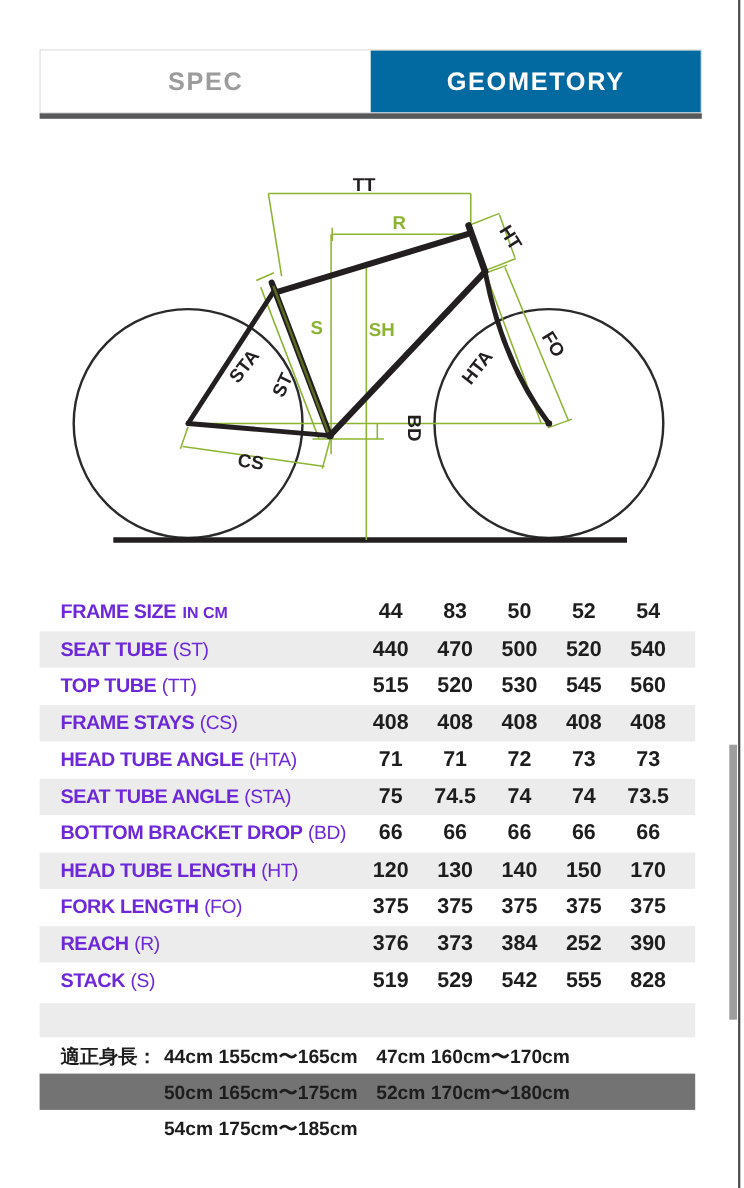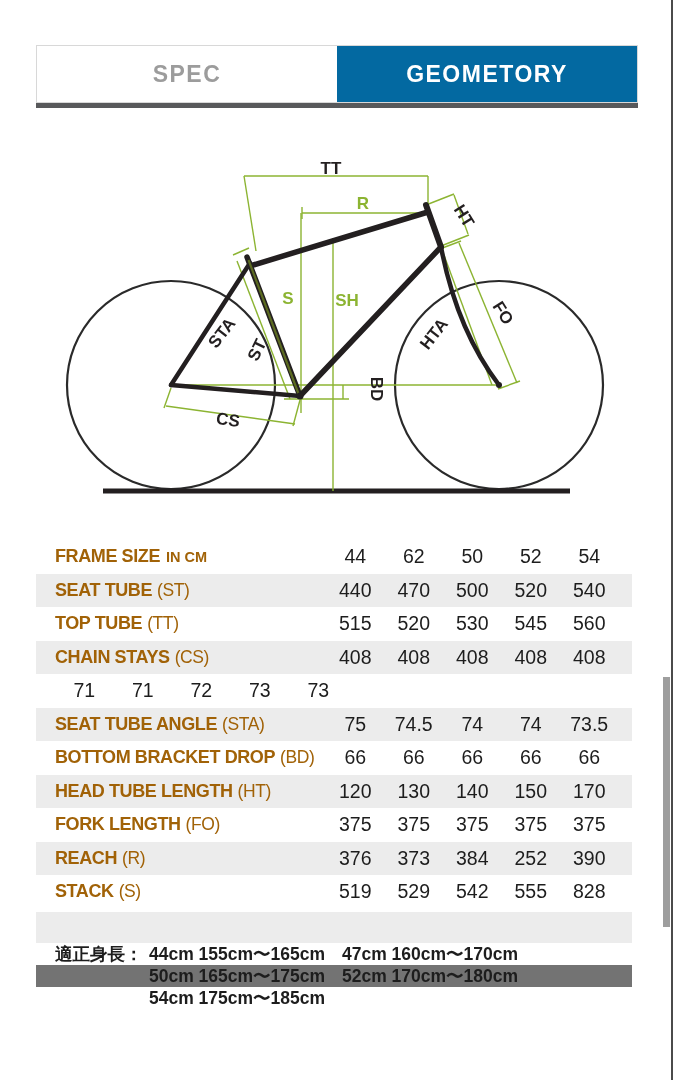--- a/index.html
+++ b/index.html
@@ -17,29 +17,29 @@
   .tab-strip { position:absolute; left:36px; top:103px; width:602px; height:5px; background:#58595b; }
   
   .diagram { position:absolute; left:0; top:130px; width:676px; height:380px; }
   .dlbl  { font-family:"Liberation Sans",sans-serif; font-weight:bold; font-size:17px; fill:#231f20; }
   .dlblg { font-family:"Liberation Sans",sans-serif; font-weight:bold; font-size:17px; fill:#8cb432; }
   
   .spec-table { position:absolute; left:0; top:540px; width:676px; }
   .trow { margin-left:36px; width:596px; height:33.5px; display:flex; align-items:center;
           box-sizing:border-box; padding-left:19px; }
   .trow.alt { background:#ececec; }
-  .tlabel { width:271px; font-weight:bold; font-size:18px; color:#a16207;
+  .tlabel { width:271px; font-weight:bold; font-size:18px; color:#6d28d9;
             letter-spacing:-0.4px; white-space:nowrap; }
   .tag { font-weight:400; margin-left:5px; font-size:17.5px; }
   .tag.unit { font-weight:bold; font-size:14.5px; margin-left:6px; letter-spacing:0; }
-  .tval { width:58.5px; text-align:center; font-weight:normal; font-size:19.5px; color:#1d1d1d; }
+  .tval { width:58.5px; text-align:center; font-weight:bold; font-size:19.5px; color:#1d1d1d; }
   
   .notes { position:absolute; left:0; top:912px; width:676px; }
   .spacer-band { margin-left:36px; width:596px; height:31px; background:#ececec; }
-  .note-row { margin-left:36px; width:596px; height:22px; display:flex; align-items:center;
+  .note-row { margin-left:36px; width:596px; height:33px; display:flex; align-items:center;
               box-sizing:border-box; padding-left:19px;
               font-weight:bold; font-size:17.5px; color:#1d1d1d; white-space:nowrap; }
   .note-row.alt { background:#737373; }
   .note-label { width:94px; overflow:visible; }
   .note-item1 { width:193px; }
   .note-item2 { flex:1; }
   
   .edge-line { position:absolute; right:3px; top:0; width:2px; height:1080px; background:#4b4b4b; }
   .scroll-thumb { position:absolute; left:663px; top:677px; width:7px; height:250px; background:#9e9e9e; }
 </style>
@@ -112,21 +112,21 @@
     <text class="dlbl" x="376" y="259" transform="rotate(90,376,259)">BD</text>
     <text class="dlbl" x="228" y="290" transform="rotate(8,228,290)">CS</text>
   </g>
 </svg>
 
 <div class="spec-table">
 
   <div class="trow">
     <div class="tlabel"><span>FRAME SIZE</span><span class="tag unit">IN CM</span></div>
     <div class="tval">44</div>
-    <div class="tval">62</div>
+    <div class="tval">83</div>
     <div class="tval">50</div>
     <div class="tval">52</div>
     <div class="tval">54</div>
   </div>
 
   <div class="trow alt">
     <div class="tlabel"><span>SEAT TUBE</span><span class="tag">(ST)</span></div>
     <div class="tval">440</div>
     <div class="tval">470</div>
     <div class="tval">500</div>
@@ -137,29 +137,30 @@
   <div class="trow">
     <div class="tlabel"><span>TOP TUBE</span><span class="tag">(TT)</span></div>
     <div class="tval">515</div>
     <div class="tval">520</div>
     <div class="tval">530</div>
     <div class="tval">545</div>
     <div class="tval">560</div>
   </div>
 
   <div class="trow alt">
-    <div class="tlabel"><span>CHAIN STAYS</span><span class="tag">(CS)</span></div>
-    <div class="tval">408</div>
-    <div class="tval">408</div>
-    <div class="tval">408</div>
-    <div class="tval">408</div>
-    <div class="tval">408</div>
-  </div>
-
-  <div class="trow">
+    <div class="tlabel"><span>FRAME STAYS</span><span class="tag">(CS)</span></div>
+    <div class="tval">408</div>
+    <div class="tval">408</div>
+    <div class="tval">408</div>
+    <div class="tval">408</div>
+    <div class="tval">408</div>
+  </div>
+
+  <div class="trow">
+    <div class="tlabel"><span>HEAD TUBE ANGLE</span><span class="tag">(HTA)</span></div>
     <div class="tval">71</div>
     <div class="tval">71</div>
     <div class="tval">72</div>
     <div class="tval">73</div>
     <div class="tval">73</div>
   </div>
 
   <div class="trow alt">
     <div class="tlabel"><span>SEAT TUBE ANGLE</span><span class="tag">(STA)</span></div>
     <div class="tval">75</div>

